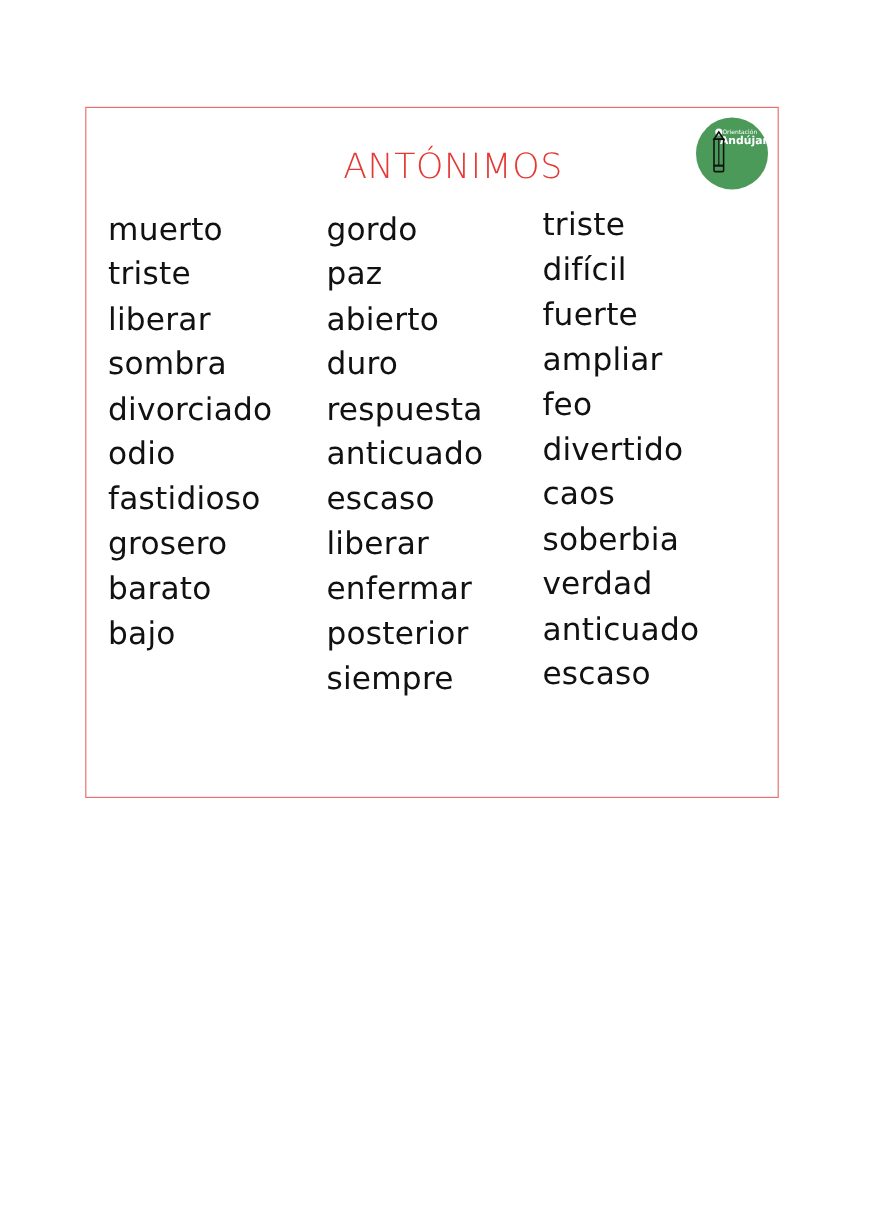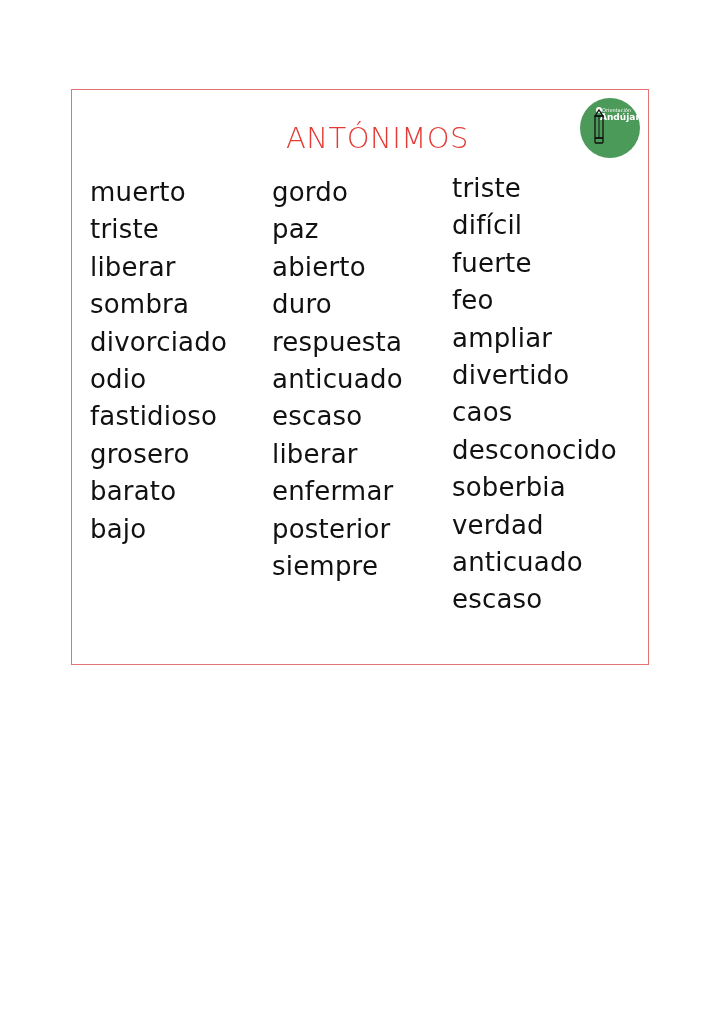--- a/index.html
+++ b/index.html
@@ -114,22 +114,21 @@
   <span class="word">liberar</span>
   <span class="word">enfermar</span>
   <span class="word">posterior</span>
   <span class="word">siempre</span>
 </div>
 
 <div class="col col-3">
   <span class="word">triste</span>
   <span class="word">difícil</span>
   <span class="word">fuerte</span>
+  <span class="word">ampliar</span>
   <span class="word">feo</span>
-  <span class="word">ampliar</span>
   <span class="word">divertido</span>
   <span class="word">caos</span>
-  <span class="word">desconocido</span>
   <span class="word">soberbia</span>
   <span class="word">verdad</span>
   <span class="word">anticuado</span>
   <span class="word">escaso</span>
 </div>
 
 </body></html>

